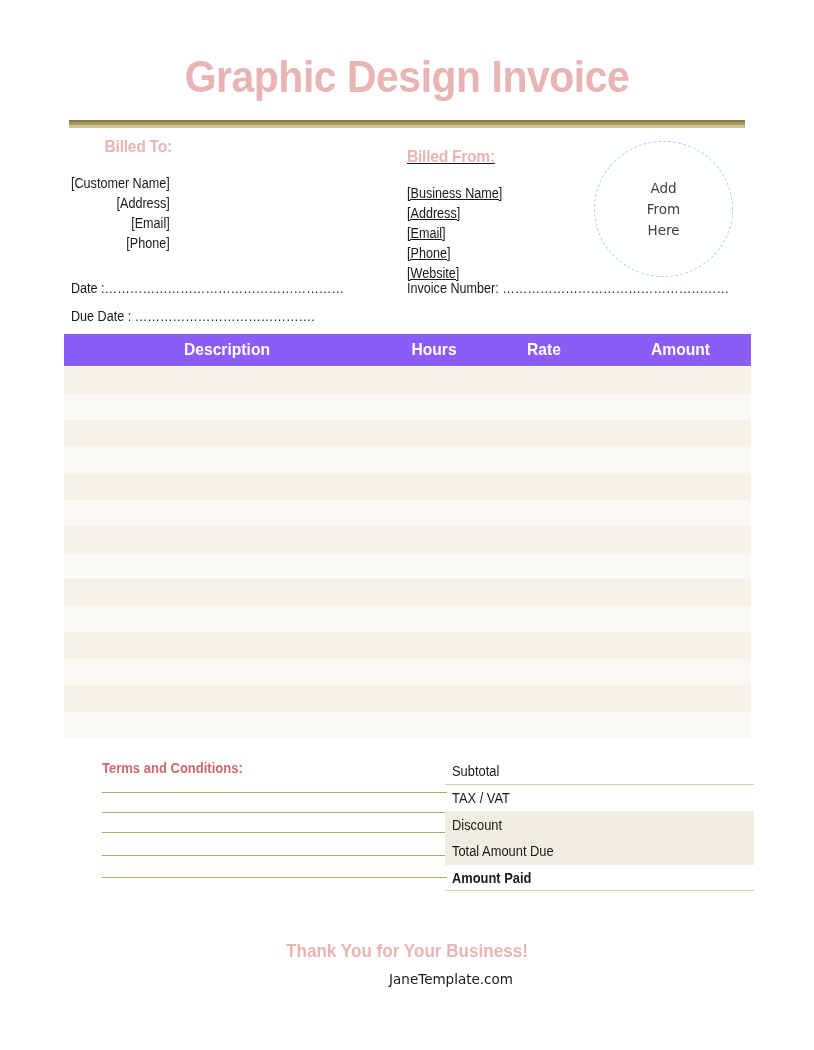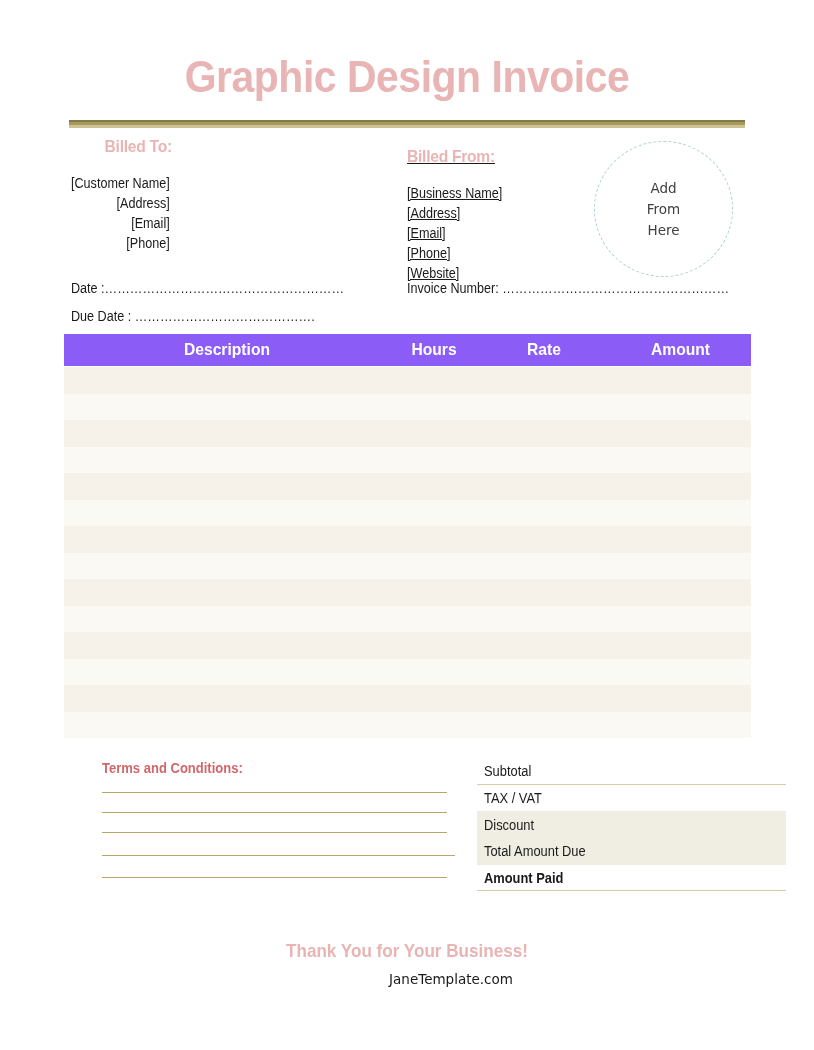--- a/index.html
+++ b/index.html
@@ -55,21 +55,21 @@
     .items-body { margin-top: 1px; }
     .item-row { height: 26.5px; display: flex; }
     .item-row:nth-child(odd) { background: #f6f2ea; }
     .item-row:nth-child(even) { background: #faf9f4; }
     .item-row .cell { height: 100%; }
 
     .terms { left: 58px; top: 760px; width: 360px; margin-left: 44px; }
     .terms-heading { font-size: 14px; font-weight: bold; color: #d0676b; transform-origin: left; transform: scaleX(0.93); white-space: nowrap; }
     .terms-line { position: absolute; left: 0; height: 1px; background: #b7a66a; }
 
-    .totals { left: 445px; top: 758px; width: 309px; margin-left: 32px; }
+    .totals { left: 445px; top: 758px; width: 309px; }
     .total-row {
       height: 26.7px; display: flex; align-items: center; padding-left: 7px;
       font-size: 14px; color: #1a1a1a;
     }
     .total-row span { transform-origin: left; transform: scaleX(0.92); white-space: nowrap; }
     .total-row.shaded { background: #f0ede3; }
     .total-row.bold span { font-weight: bold; }
     .total-row.rule-bottom { border-bottom: 1.5px solid #d9cda8; }
 
     .thanks {

